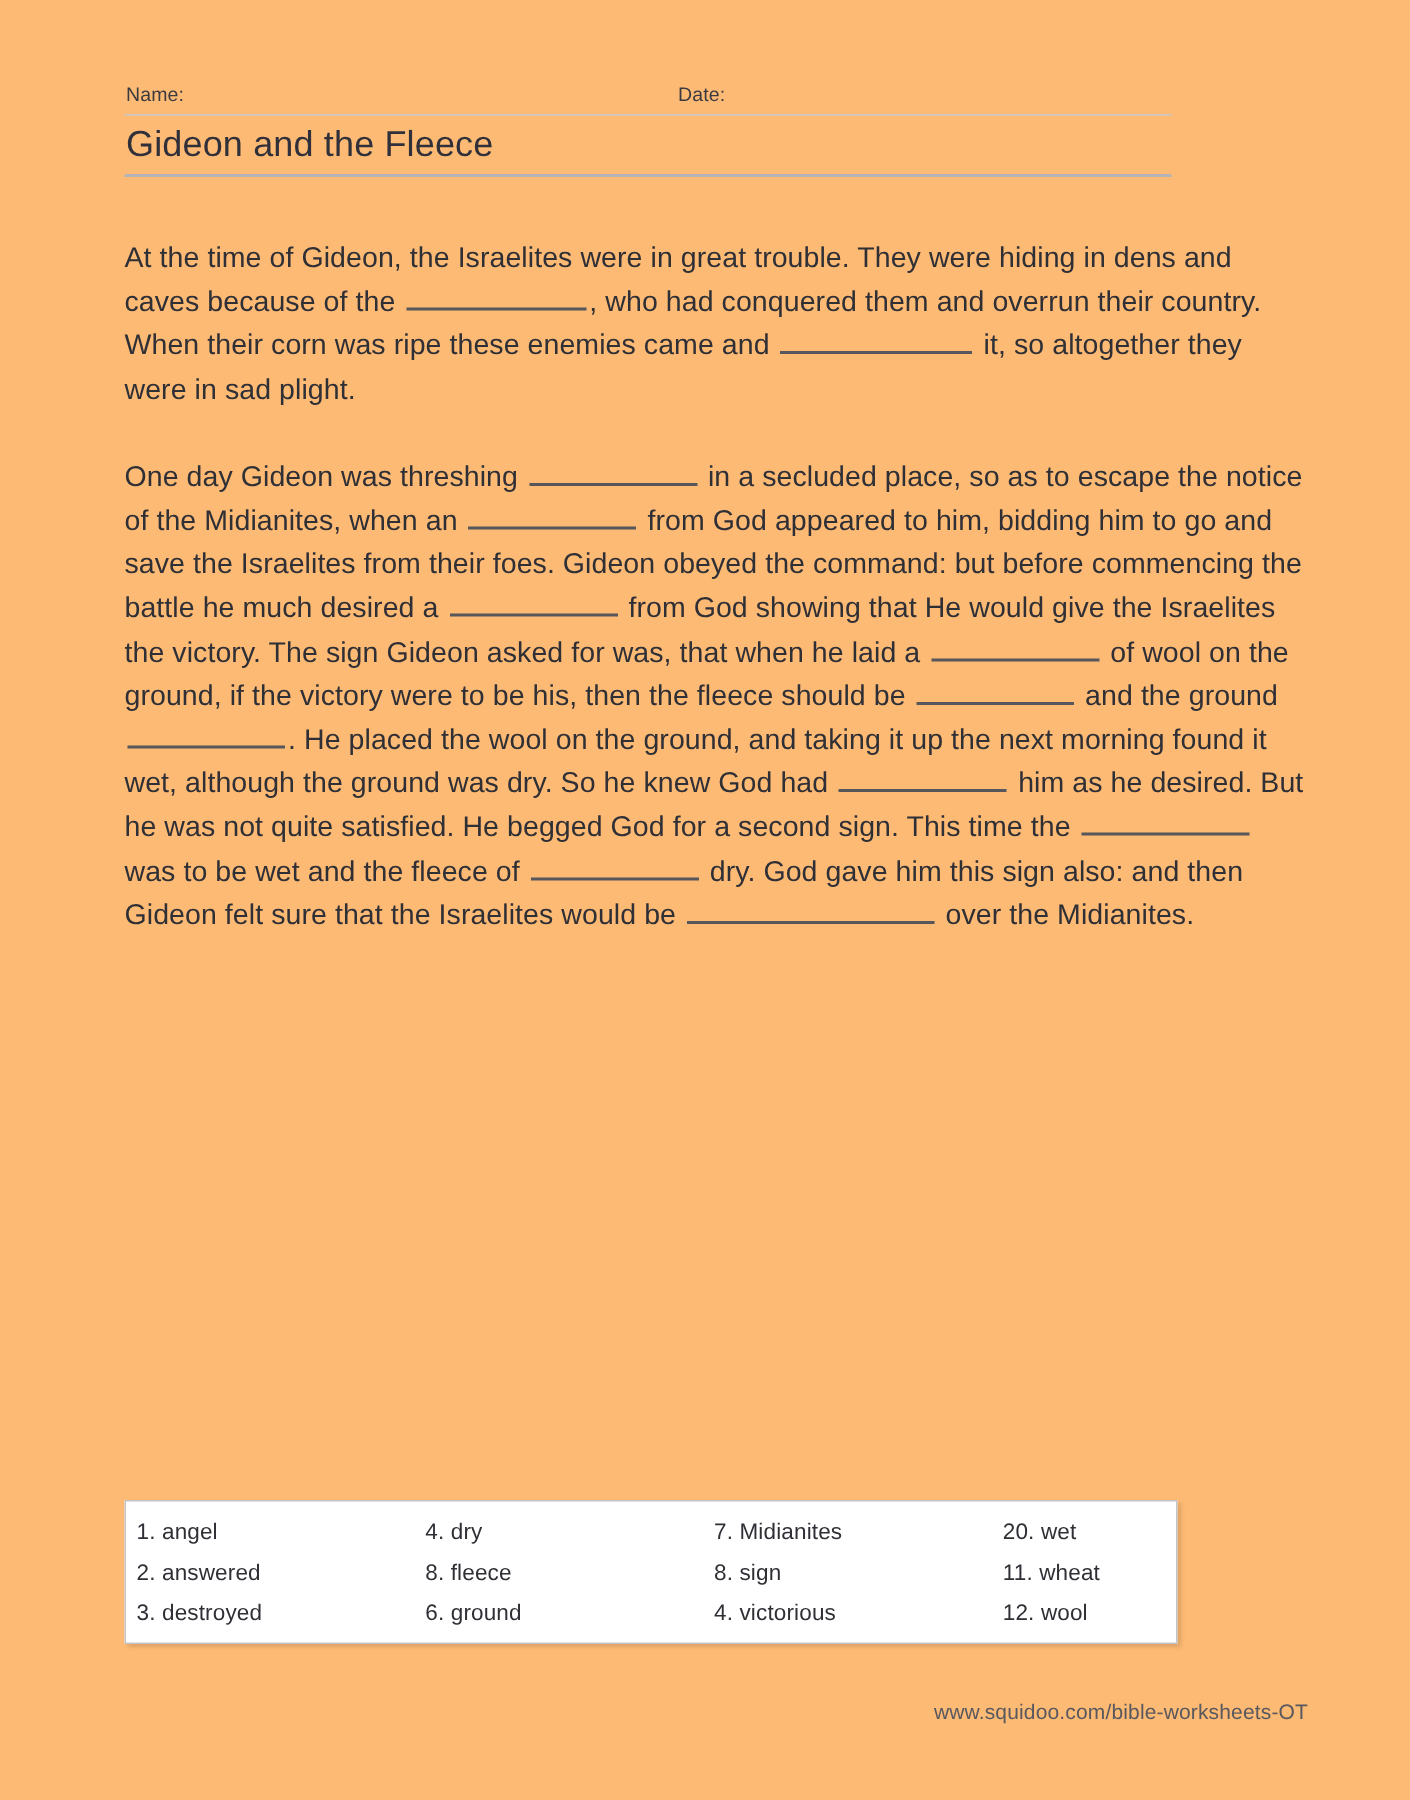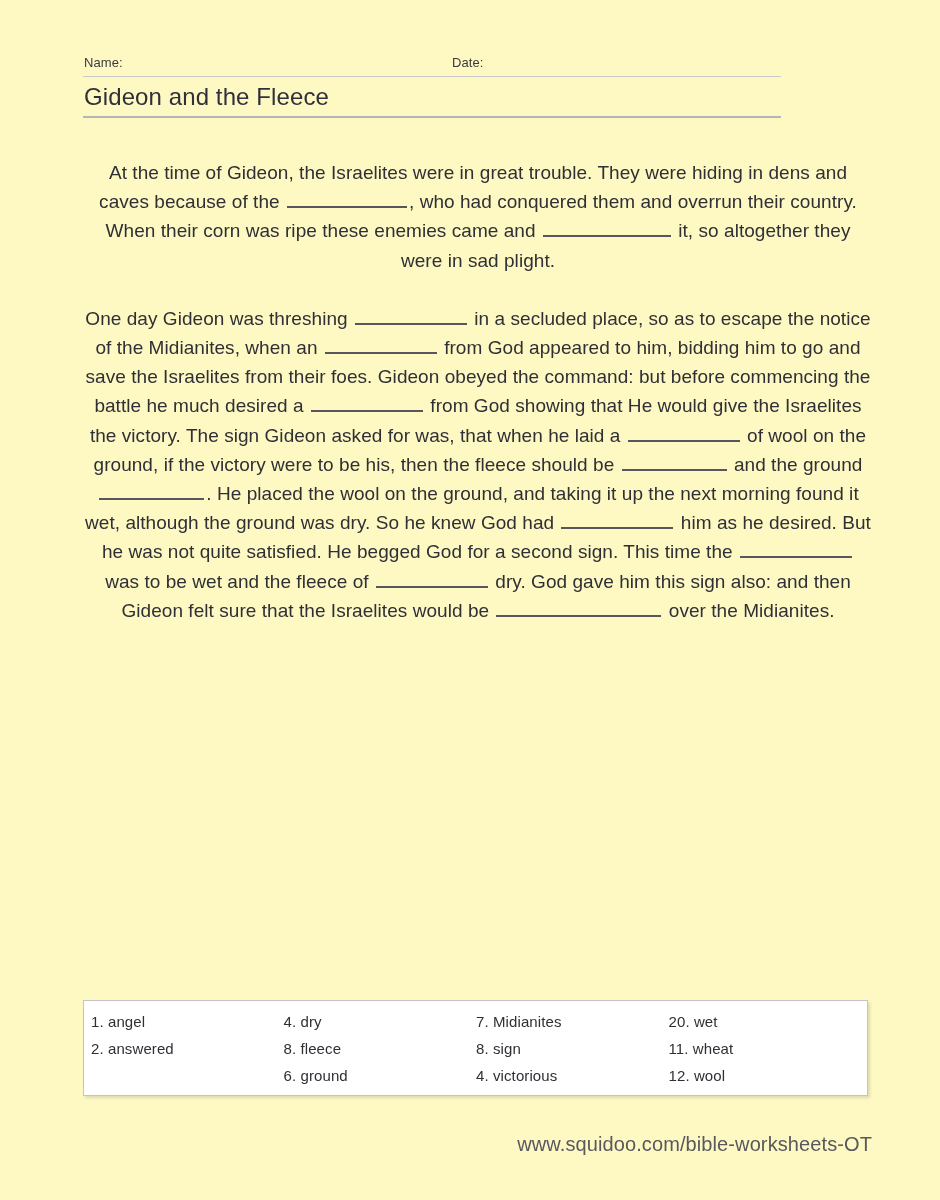--- a/index.html
+++ b/index.html
@@ -16,21 +16,21 @@
     color: #2e2e33;
     overflow: hidden;
   }
 
   .sheet {
     position: absolute;
     left: 0;
     top: 0;
     width: 940px;
     height: 1200px;
-    background: #fef9c3;
+    background: #fdba74;
   }
 
   
   .header {
     position: absolute;
     left: 83px;
     top: 52px;
     width: 698px;
   }
   .namedate-row {
@@ -77,21 +77,20 @@
     left: 83px;
     top: 158px;
     width: 790px;
     font-size: 19px;
     line-height: 29.2px;
     color: #2f2f36;
     letter-spacing: .05px;
   }
   .passage p {
     margin: 0;
-    text-align: center;
   }
   .para-gap {
     height: 29px;
   }
 
   
   .blank {
     display: inline-block;
     vertical-align: baseline;
     border-bottom: 2px solid #56565c;
@@ -102,21 +101,21 @@
   .b-md   { width: 112px; }
   .b-lg   { width: 120px; }
   .b-xl   { width: 128px; }
   .b-xxl  { width: 165px; }
 
   
   .wordbank {
     position: absolute;
     left: 83px;
     top: 1000px;
-    width: 785px;
+    width: 702px;
     height: 96px;
     background: #ffffff;
     border: 1px solid #c4c4c8;
     box-shadow: 2px 2px 3px rgba(0,0,0,0.13);
     box-sizing: border-box;
   }
   .wb-grid {
     position: absolute;
     left: 7px;
     top: 7px;
@@ -133,21 +132,21 @@
     color: #2f2f36;
     white-space: nowrap;
     letter-spacing: .1px;
   }
 
   
   .footer {
     position: absolute;
     right: 68px;
     top: 1133px;
-    font-size: 20px;
+    font-size: 14px;
     color: #58585e;
     letter-spacing: .1px;
     white-space: nowrap;
     text-align: center;
   }
 </style>
 </head>
 <body>
 
 <div class="sheet">
@@ -171,20 +170,21 @@
     <p><span>One day Gideon was threshing </span><span class="blank b-md"></span><span> in a secluded place, so as to escape the notice of the Midianites, when an </span><span class="blank b-md"></span><span> from God appeared to him, bidding him to go and save the Israelites from their foes. Gideon obeyed the command: but before commencing the battle he much desired a </span><span class="blank b-md"></span><span> from God showing that He would give the Israelites the victory. The sign Gideon asked for was, that when he laid a </span><span class="blank b-md"></span><span> of wool on the ground, if the victory were to be his, then the fleece should be </span><span class="blank b-sm"></span><span> and the ground </span><span class="blank b-sm"></span><span>. He placed the wool on the ground, and taking it up the next morning found it wet, although the ground was dry. So he knew God had </span><span class="blank b-md"></span><span> him as he desired. But he was not quite satisfied. He begged God for a second sign. This time the </span><span class="blank b-md"></span><span> was to be wet and the fleece of </span><span class="blank b-md"></span><span> dry. God gave him this sign also: and then Gideon felt sure that the Israelites would be </span><span class="blank b-xxl"></span><span> over the Midianites.</span></p>
 
   </div>
 
   <div class="wordbank">
     <div class="wb-grid">
 
       <div class="wb-col">
         <div class="wb-item">1. angel</div>
         <div class="wb-item">2. answered</div>
+        <div class="wb-item">3. destroyed</div>
       </div>
 
       <div class="wb-col">
         <div class="wb-item">4. dry</div>
         <div class="wb-item">8. fleece</div>
         <div class="wb-item">6. ground</div>
       </div>
 
       <div class="wb-col">
         <div class="wb-item">7. Midianites</div>

